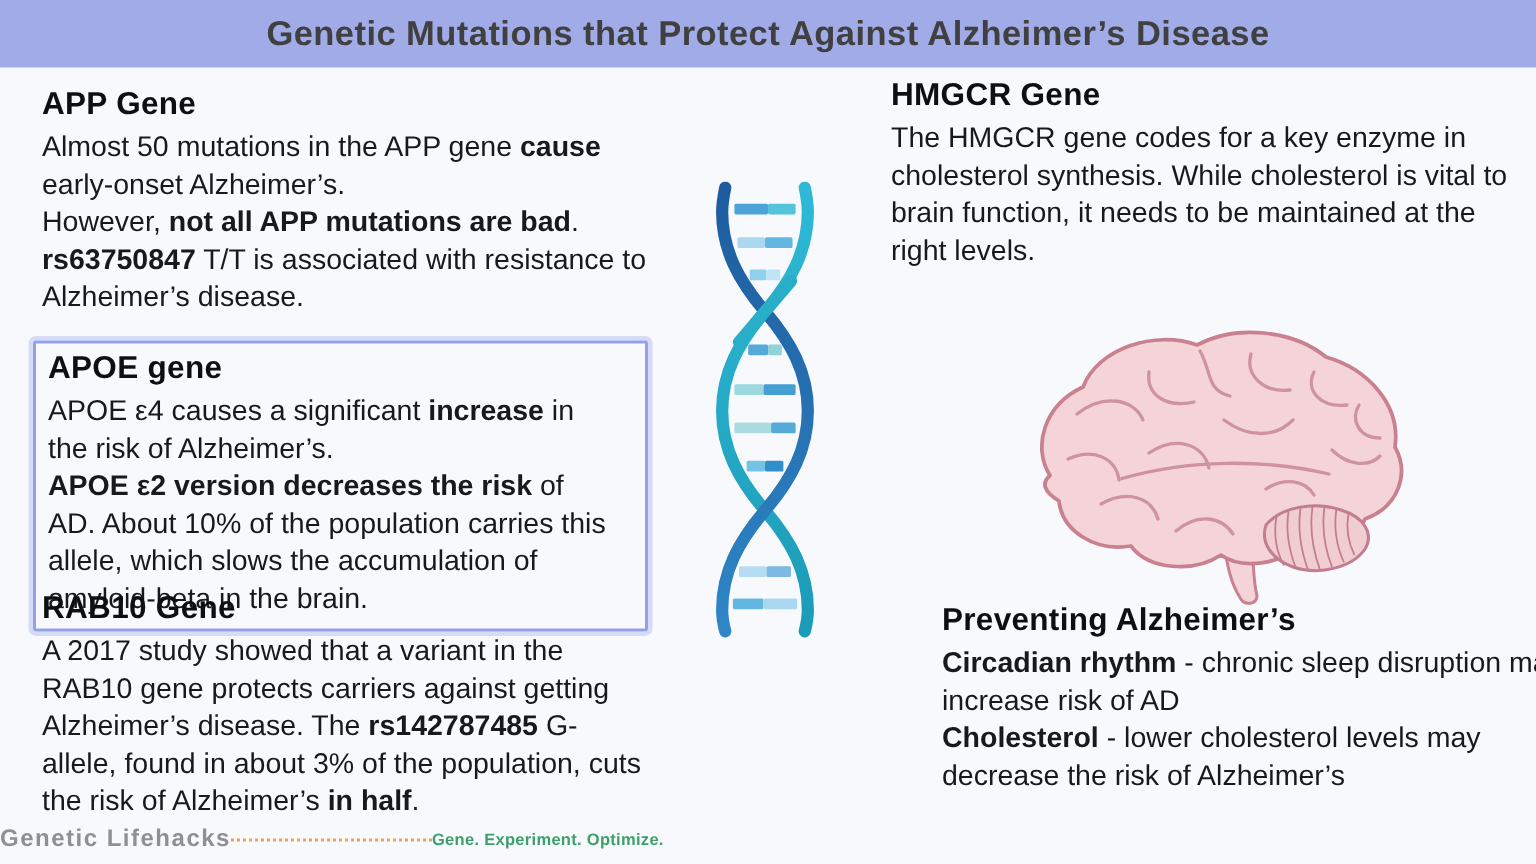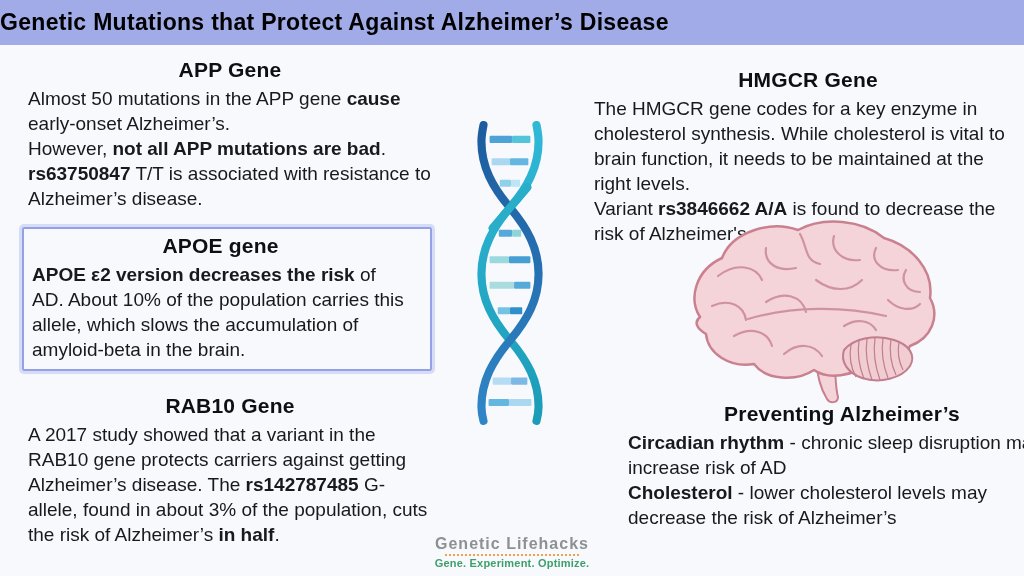--- a/index.html
+++ b/index.html
@@ -6,44 +6,44 @@
   body{
     width:1024px;height:576px;position:relative;overflow:hidden;
     background:#f8f9fd;color:#17191d;
     font-family:"Liberation Sans",sans-serif;
   }
   .titlebar{
     position:absolute;left:0;top:0;width:1024px;height:45px;
     background:#a0abe8;
   }
   .titlebar .title{
-    text-align:left;line-height:45px;font-size:23px;font-weight:bold;
-    color:#000000;letter-spacing:0.3px;
+    text-align:center;line-height:45px;font-size:23px;font-weight:bold;
+    color:#404040;letter-spacing:0.3px;
   }
   .sec{position:absolute;}
   .sec h2{
-    margin:0 0 4px 0;font-size:21px;font-weight:bold;text-align:center;
+    margin:0 0 4px 0;font-size:21px;font-weight:bold;
     color:#0e0f12;letter-spacing:0.2px;
   }
   .sec .body{font-size:19px;line-height:25px;}
   .sec .body p{margin:0;}
   #sec-app{left:28px;top:58px;width:404px;}
   #sec-apoe{
     left:22px;top:227px;width:410px;box-sizing:border-box;
     padding:5px 21px 7px 8px;border:2px solid #93a2e6;border-radius:2px;
     box-shadow:0 0 0 3px #d6dcf7;
   }
   #sec-rab10{left:28px;top:394px;width:404px;}
-  #sec-hmgcr{left:594px;top:68px;width:428px;}
+  #sec-hmgcr{left:594px;top:52px;width:428px;}
   #sec-prevent{left:628px;top:402px;width:428px;}
   .helix-svg{position:absolute;left:459px;top:121px;width:102px;height:306px;}
   .brain-svg{position:absolute;left:646px;top:214px;width:304px;height:190px;}
   .logo{
     position:absolute;left:0;right:0;bottom:7px;
-    display:flex;flex-direction:column;align-items:center;
+    display:flex;flex-direction:row;align-items:center;
   }
   .logo-name{font-size:16px;font-weight:bold;color:#8d9192;letter-spacing:1px;}
   .logo-rule{width:134px;border-top:2px dotted #f0a14f;margin:1px 0 1px 0;}
   .logo-tag{font-size:11px;font-weight:bold;color:#3da06b;letter-spacing:0.2px;}
 </style>
 </head>
 <body>
 
 <header class="titlebar">
   <div class="title">Genetic Mutations that Protect Against Alzheimer’s Disease</div>
@@ -54,36 +54,36 @@
   <div class="body">
       <p><span>Almost 50 mutations in the APP gene </span><b>cause</b><span> early-onset Alzheimer’s.</span></p>
       <p><span>However, </span><b>not all APP mutations are bad</b><span>.</span></p>
       <p><b>rs63750847</b><span> T/T is associated with resistance to Alzheimer’s disease.</span></p>
     </div>
 </section>
 
 <section class="sec" id="sec-apoe">
   <h2>APOE gene</h2>
   <div class="body">
+      <p><span>APOE ε4 causes a significant </span><b>increase</b><span> in the risk of Alzheimer’s.</span></p>
       <p><b>APOE ε2 version decreases the risk</b><span> of AD. About 10% of the population carries this allele, which slows the accumulation of amyloid-beta in the brain.</span></p>
     </div>
 </section>
 
 <section class="sec" id="sec-rab10">
   <h2>RAB10 Gene</h2>
   <div class="body">
       <p><span>A 2017 study showed that a variant in the RAB10 gene protects carriers against getting Alzheimer’s disease. The </span><b>rs142787485</b><span> G-allele, found in about 3% of the population, cuts the risk of Alzheimer’s </span><b>in half</b><span>.</span></p>
     </div>
 </section>
 
 <section class="sec" id="sec-hmgcr">
   <h2>HMGCR Gene</h2>
   <div class="body">
       <p><span>The HMGCR gene codes for a key enzyme in cholesterol synthesis. While cholesterol is vital to brain function, it needs to be maintained at the right levels.</span></p>
-      <p><span>Variant </span><b>rs3846662 A/A</b><span> is found to decrease the risk of Alzheimer's.</span></p>
     </div>
 </section>
 
 <section class="sec" id="sec-prevent">
   <h2>Preventing Alzheimer’s</h2>
   <div class="body">
       <p><b>Circadian rhythm</b><span> - chronic sleep disruption may increase risk of AD</span></p>
       <p><b>Cholesterol</b><span> - lower cholesterol levels may decrease the risk of Alzheimer’s</span></p>
     </div>
 </section>

